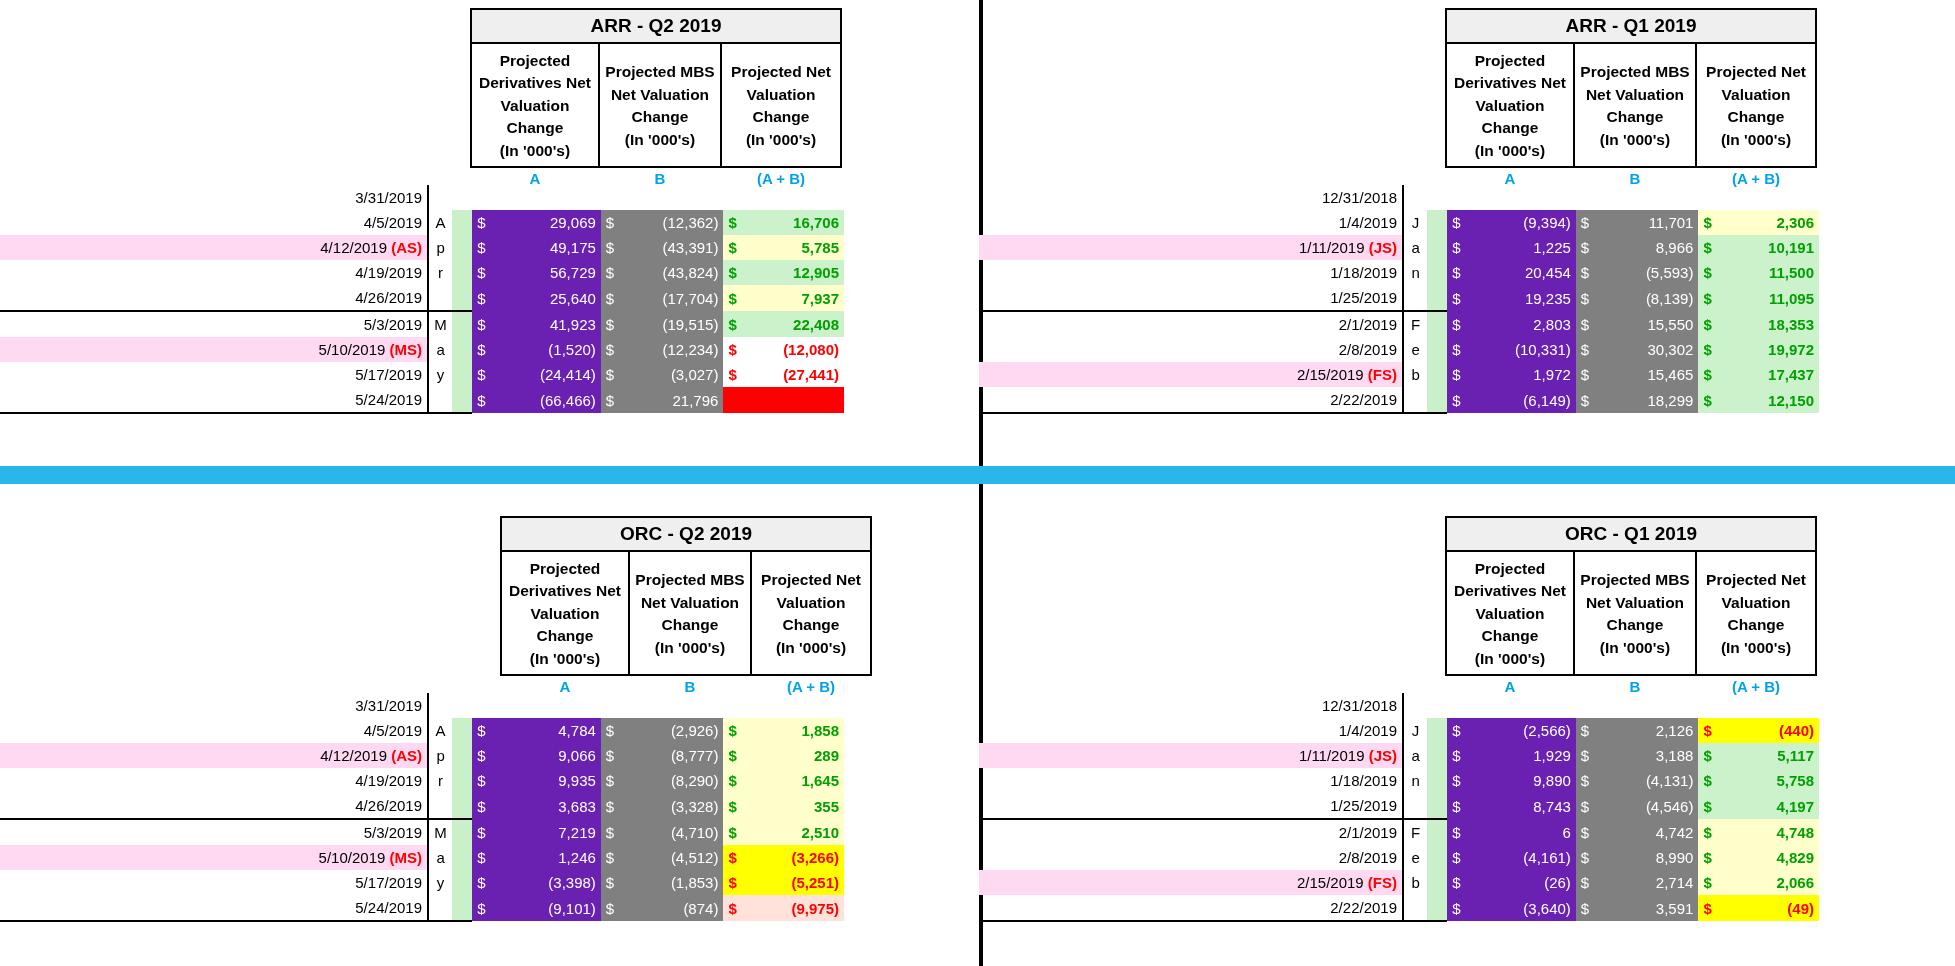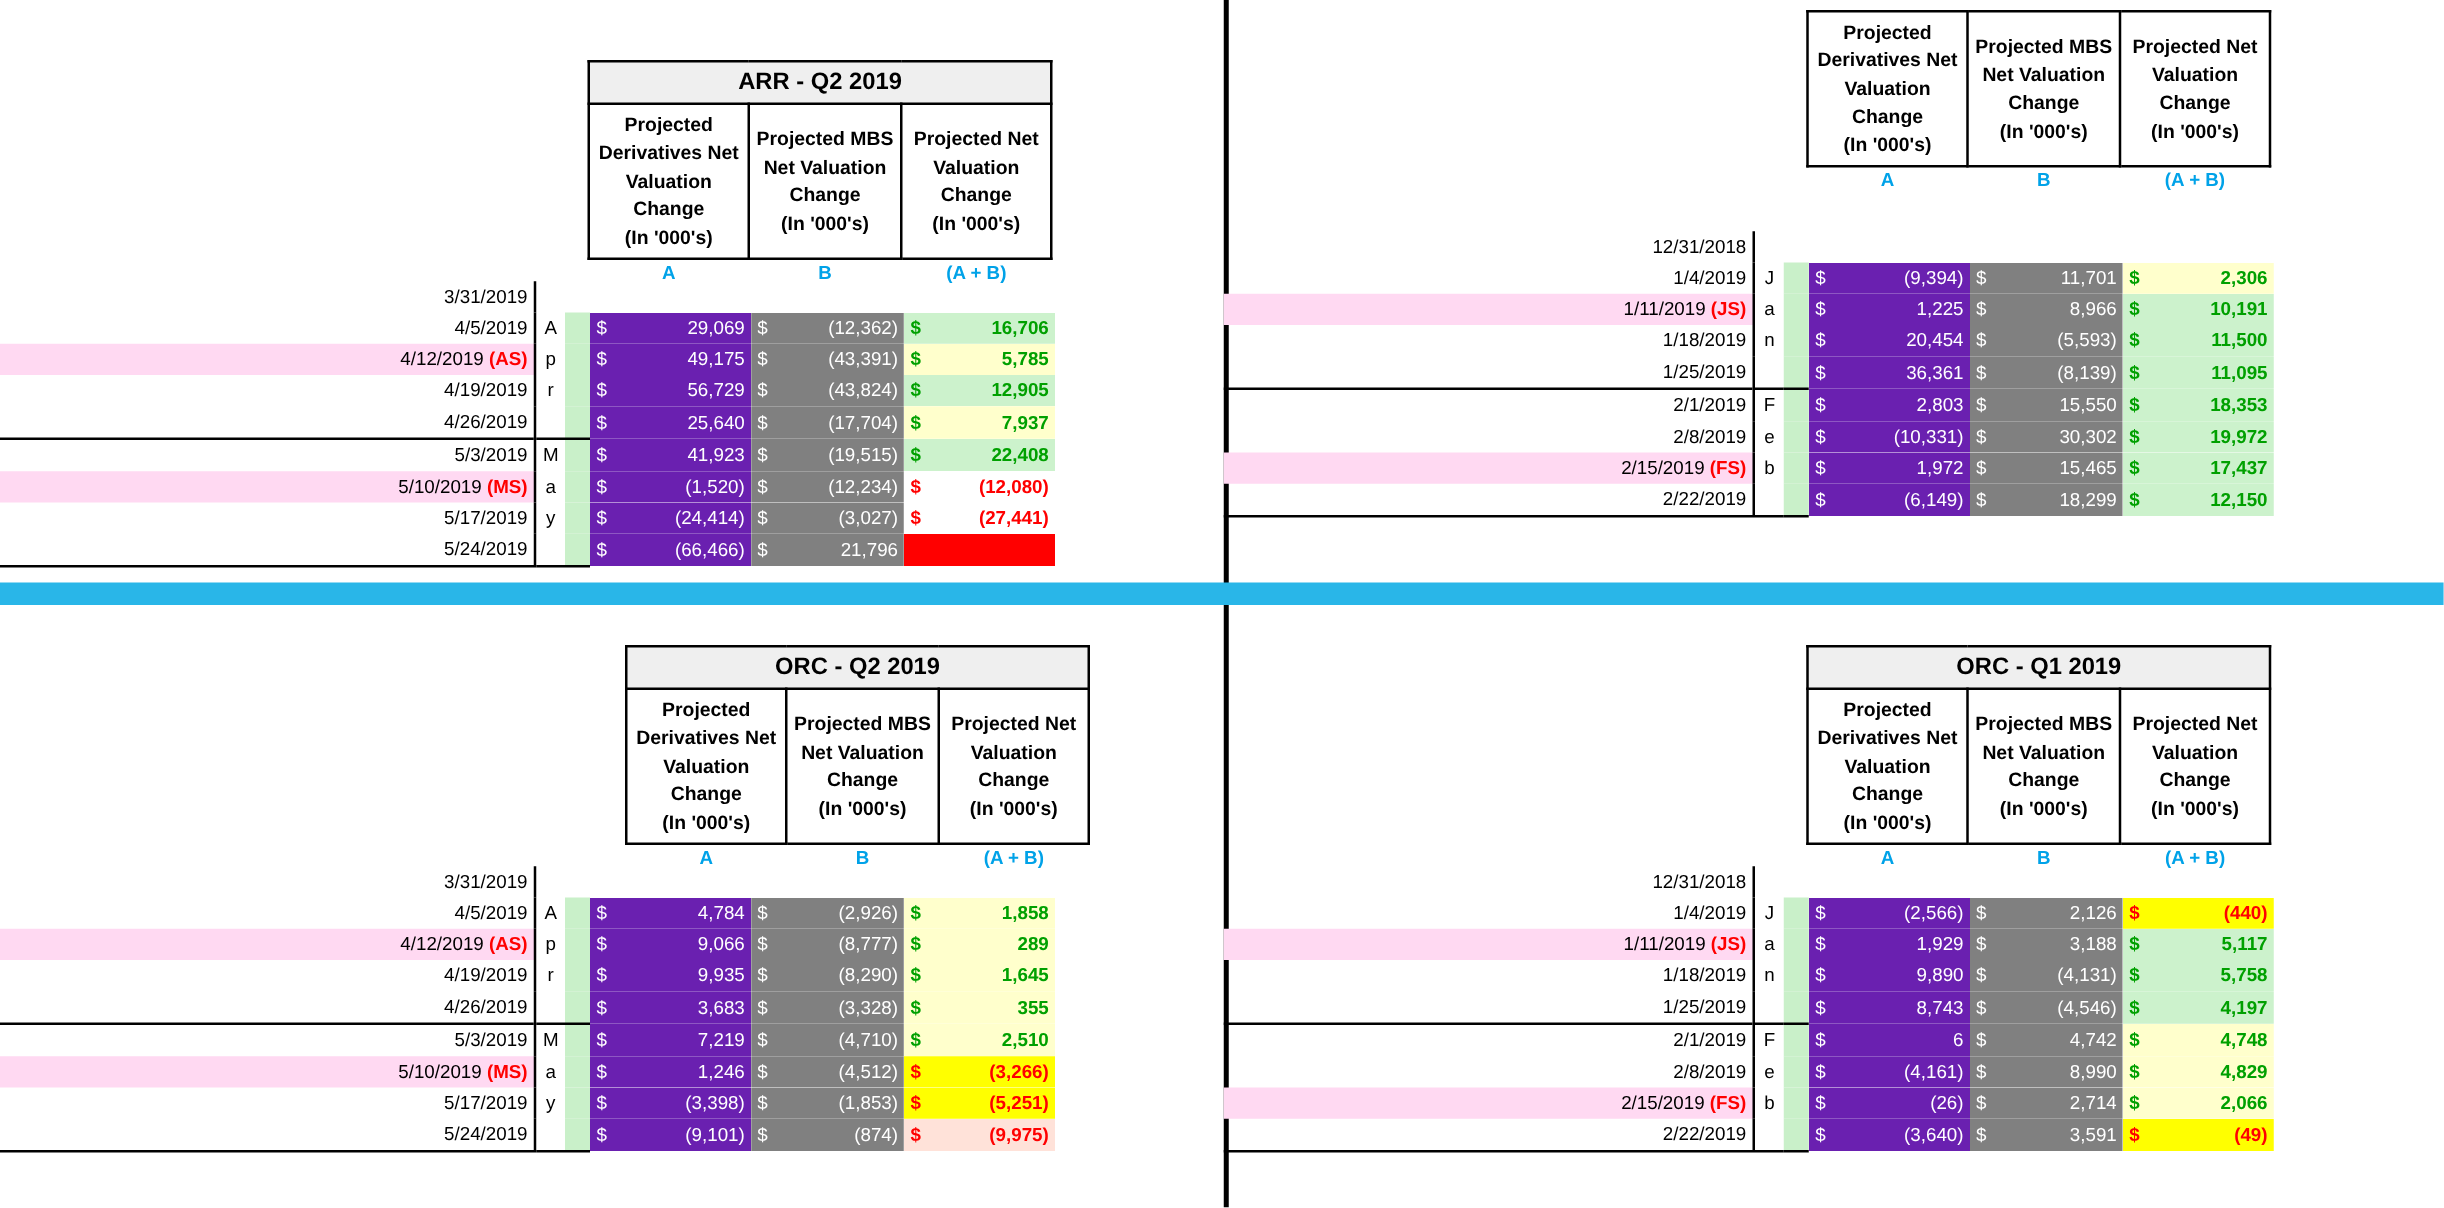--- a/index.html
+++ b/index.html
@@ -50,21 +50,21 @@
   .leftline{border-left:2px solid #000;}
 </style>
 </head>
 <body>
 
 <div class="divider-v" style="left:979px;top:0;height:966px;"></div>
 
 <div class="divider-h" style="top:466px;"></div>
 
 <div id="root">
-    <div class="quad" style="left:0px;top:0px;width:979px;height:466px;margin-top:40px;">
+    <div class="quad" style="left:0px;top:0px;width:979px;height:466px;">
       <div style="position:absolute;left:470px;top:8px;">
         <table class="tbl" style="width:372px">
           <colgroup>
             <col style="width:128px">
             <col style="width:122px">
             <col style="width:120px">
           </colgroup>
           <tbody>
             <tr class="title-row">
               <td colspan="3">ARR - Q2 2019</td>
@@ -291,20 +291,23 @@
     </div>
     <div class="quad" style="left:979px;top:0px;width:979px;height:466px;">
       <div style="position:absolute;left:466px;top:8px;">
         <table class="tbl" style="width:372px">
           <colgroup>
             <col style="width:128px">
             <col style="width:122px">
             <col style="width:120px">
           </colgroup>
           <tbody>
+            <tr class="title-row">
+              <td colspan="3">ARR - Q1 2019</td>
+            </tr>
             <tr class="hdr-row">
               <td><span>Projected</span><br><span>Derivatives Net</span><br><span>Valuation Change</span><br><span>(In '000's)</span></td>
               <td><span>Projected MBS</span><br><span>Net Valuation</span><br><span>Change</span><br><span>(In '000's)</span></td>
               <td><span>Projected Net</span><br><span>Valuation</span><br><span>Change</span><br><span>(In '000's)</span></td>
             </tr>
             <tr class="ab-row">
               <td>A</td>
               <td>B</td>
               <td>(A + B)</td>
             </tr>
@@ -399,21 +402,21 @@
                 </div>
               </td>
             </tr>
             <tr>
               <td class="dt">1/25/2019</td>
               <td class="mon leftline"></td>
               <td class="spacer"></td>
               <td class="cellA  money">
                 <div style="overflow:hidden">
                   <span class="sym">$</span>
-                  <span class="val">36,361</span>
+                  <span class="val">19,235</span>
                 </div>
               </td>
               <td class="cellB  money">
                 <div style="overflow:hidden">
                   <span class="sym">$</span>
                   <span class="val">(8,139)</span>
                 </div>
               </td>
               <td class="cellC c-green money">
                 <div style="overflow:hidden">

